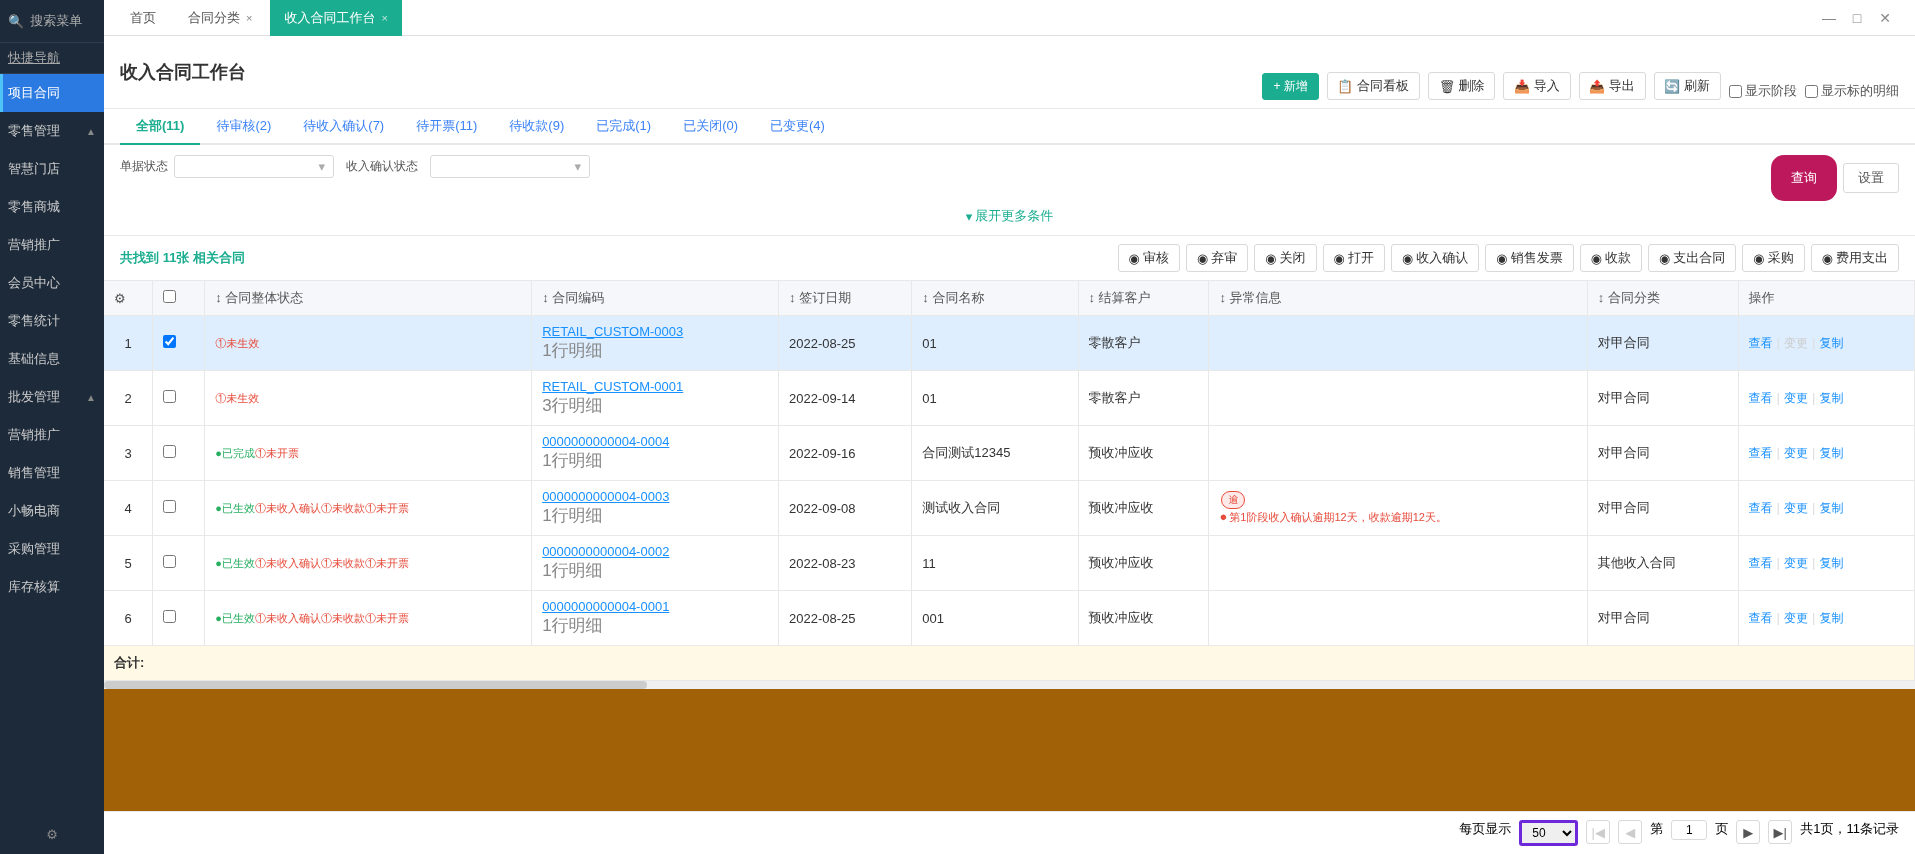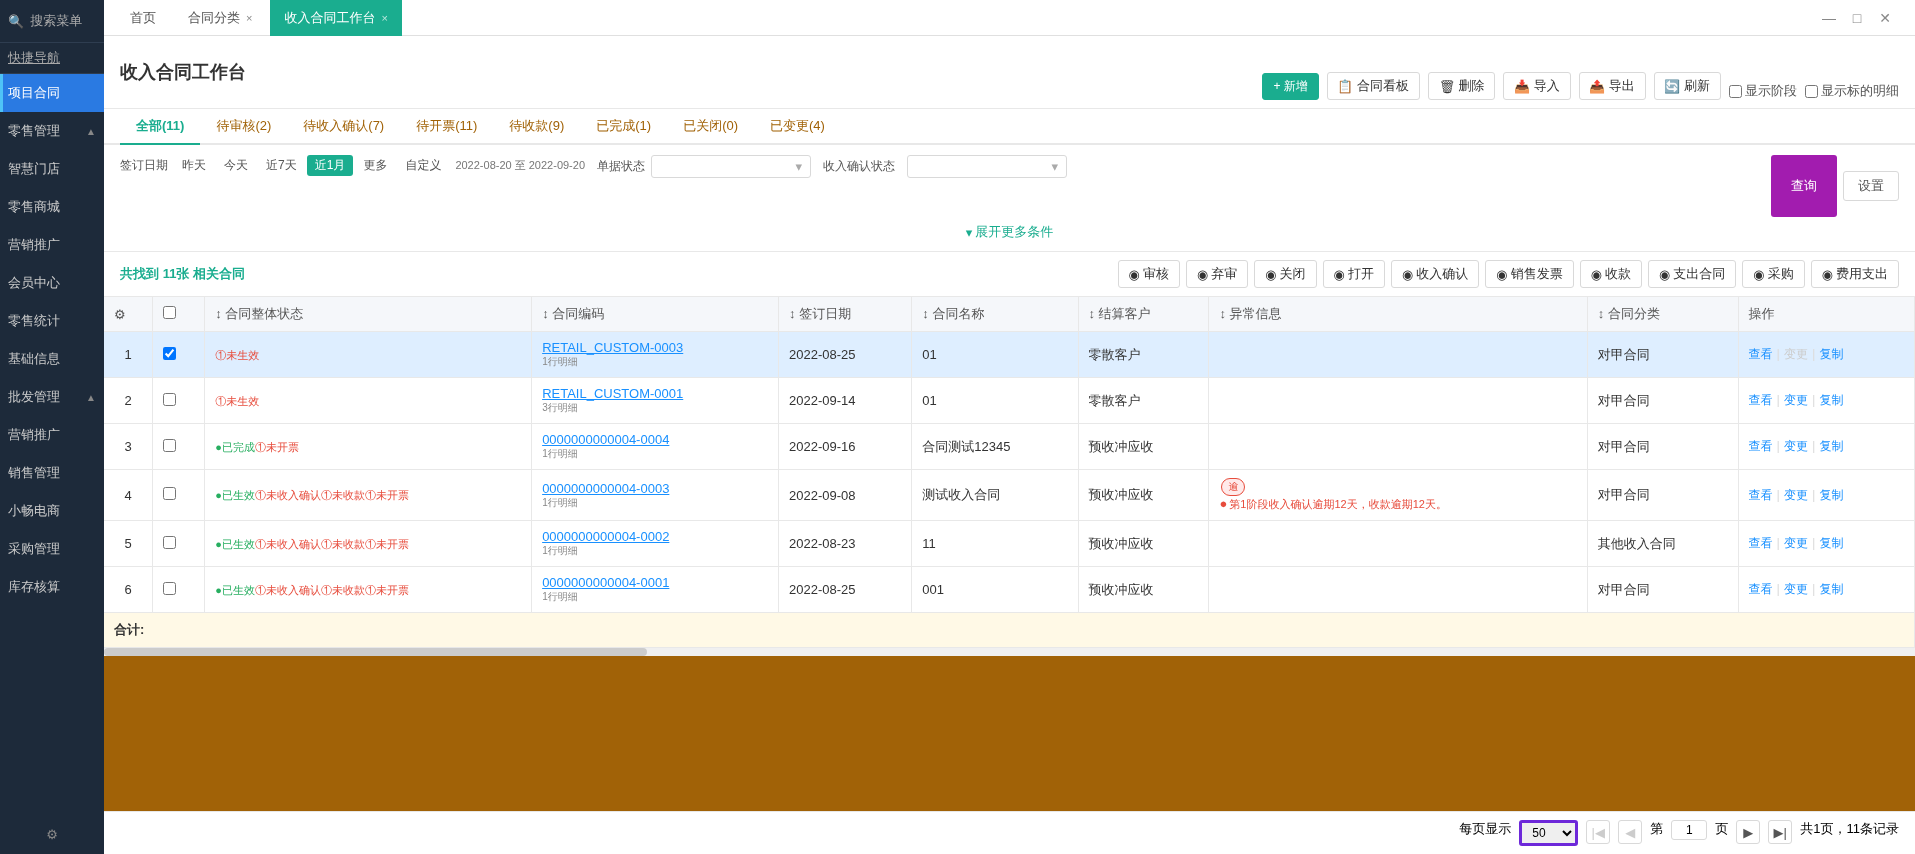--- a/index.html
+++ b/index.html
@@ -174,21 +174,21 @@
       display: flex;
       gap: 0;
       padding: 0;
       border-bottom: 2px solid #e8e8e8;
       background: #fff;
       padding: 0 16px;
     }
     .sub-tab {
       padding: 8px 16px;
       cursor: pointer;
-      color: #a16207;
+      color: #3b82f6;
       font-size: 13px;
       border-bottom: 2px solid transparent;
       margin-bottom: -2px;
     }
     .sub-tab.active {
       color: #1aad8f;
       border-bottom-color: #1aad8f;
       font-weight: bold;
     }
     .filter-label { color: #555; font-size: 12px; }
@@ -222,25 +222,25 @@
     .filter-select .arrow { color: #aaa; }
     .expand-btn {
       display: flex;
       align-items: center;
       gap: 3px;
       color: #1aad8f;
       cursor: pointer;
       font-size: 12px;
     }
     .query-btn {
-      padding: 22px 20px;
-      background: #a21caf;
+      padding: 14px 20px;
+      background: #be185d;
       color: #fff;
       border: none;
-      border-radius: 3px;
+      border-radius: 13px;
       cursor: pointer;
       font-size: 13px;
     }
     .setting-btn {
       padding: 5px 14px;
       background: #fff;
       color: #555;
       border: 1px solid #d9d9d9;
       border-radius: 3px;
       cursor: pointer;
@@ -308,21 +308,21 @@
     .row-num { color: #888; text-align: center; }
     .status-tag {
       display: inline-flex;
       align-items: center;
       gap: 2px;
       font-size: 11px;
     }
     .status-red { color: #e74c3c; }
     .status-green { color: #27ae60; }
     .contract-link { color: #1890ff; text-decoration: underline; cursor: pointer; }
-    .row-detail { color: #888; font-size: 10px; }
+    .row-detail { color: #888; font-size: 17px; }
     .action-links { display: flex; gap: 4px; }
     .action-link { color: #1890ff; cursor: pointer; font-size: 12px; }
     .action-link.disabled { color: #ccc; cursor: default; }
     .action-sep { color: #ddd; }
     .alert-text { color: #e74c3c; font-size: 11px; }
     .alert-icon { color: #e74c3c; margin-right: 2px; }
 
     
     .total-row td { background: #fff9e6; font-weight: bold; }
 
@@ -532,34 +532,20 @@
       <div class="sub-tab">待收入确认(7)</div>
       <div class="sub-tab">待开票(11)</div>
       <div class="sub-tab">待收款(9)</div>
       <div class="sub-tab">已完成(1)</div>
       <div class="sub-tab">已关闭(0)</div>
       <div class="sub-tab">已变更(4)</div>
     </div>
 
   <div class="filter-area">
     <div style="display:flex;align-items:flex-start;gap:12px;flex-wrap:wrap;">
-      <div style="display:flex;align-items:center;gap:6px;flex-wrap:wrap;">
-        <span class="filter-label">签订日期</span>
-        <div id="date-filter-buttons" style="display:flex;gap:2px;align-items:center;">
-            <button class="filter-date-btn">昨天</button>
-            <button class="filter-date-btn">今天</button>
-            <button class="filter-date-btn">近7天</button>
-            <button class="filter-date-btn active">近1月</button>
-            <button class="filter-date-btn">更多</button>
-            <button class="filter-date-btn">自定义</button>
-          </div>
-        <div style="display:flex;flex-direction:column;">
-          <span class="filter-date-range">2022-08-20 至 2022-09-20</span>
-        </div>
-      </div>
       <div style="display:flex;align-items:center;gap:6px;">
         <span class="filter-label">单据状态</span>
         <div class="filter-select">
           <span style="flex:1;"></span>
           <span class="arrow">▾</span>
         </div>
       </div>
       <div style="display:flex;align-items:center;gap:12px;">
         <span class="filter-label">收入确认状态</span>
         <div class="filter-select">

